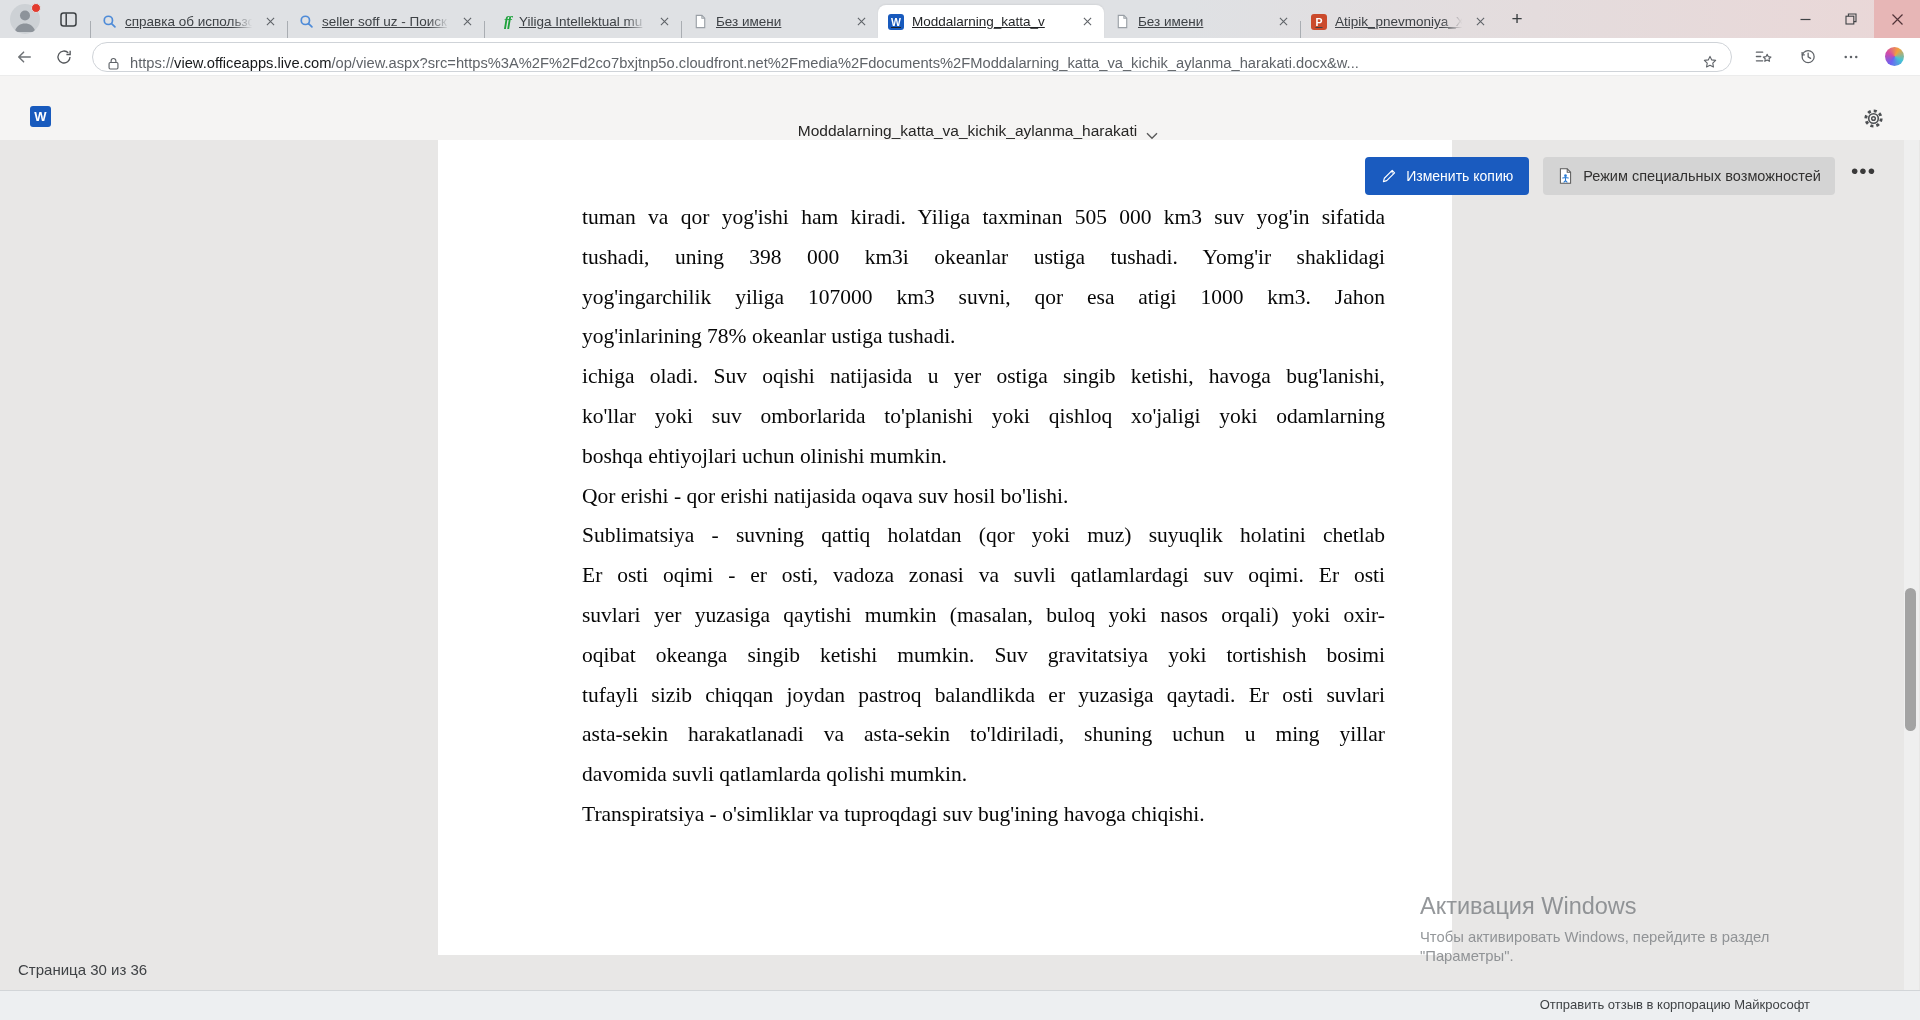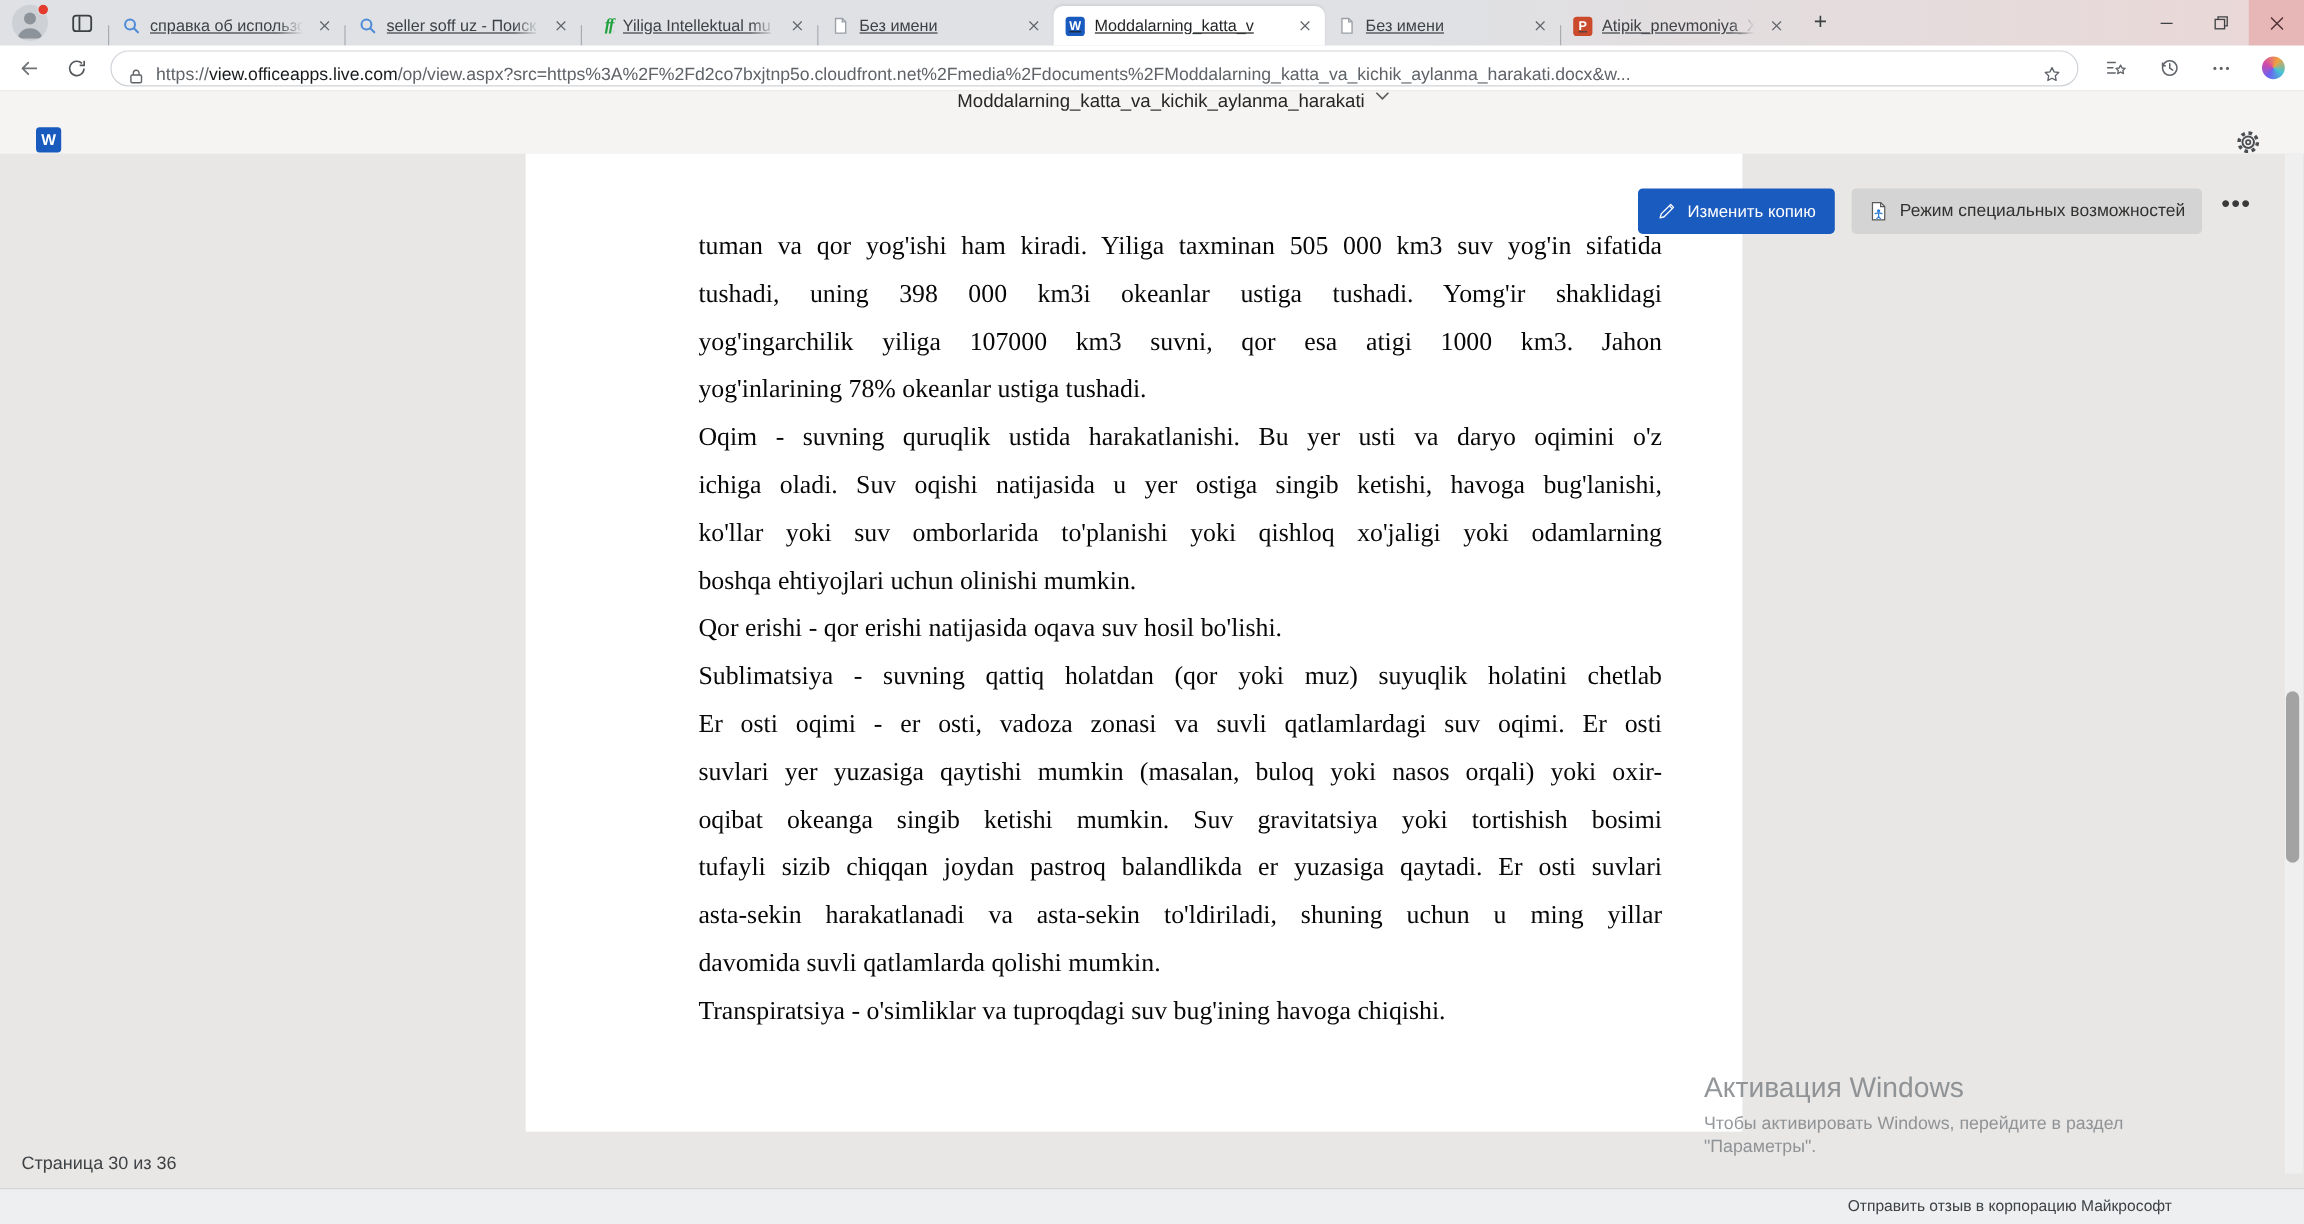--- a/index.html
+++ b/index.html
@@ -53,40 +53,40 @@
     display:flex; align-items:flex-end; padding:0 12px 0 13px; background:#fff; min-width:0;
   }
   .urltext { flex:1 1 auto; font-size:14.7px; white-space:nowrap; overflow:hidden; margin-left:9px; color:#5f6368; }
   .urltext .domain { color:#17191b; }
   .navicons { display:flex; align-items:center; gap:25px; padding:0 16px 0 22px; flex:0 0 auto; }
   .copilot { width:19px; height:19px; border-radius:50%; background:conic-gradient(from 210deg,#6b62f2,#d44ba6,#f2a23c,#45c4d4,#6b62f2); }
 
   
   .appheader { position:absolute; top:76px; left:0; width:1920px; height:64px; background:#f5f4f3; }
   .word-logo { position:absolute; left:30px; top:30px; }
-  .doc-title-wrap { position:absolute; left:0; top:0; width:100%; height:64px; display:flex; align-items:flex-start; justify-content:center; gap:9px;padding-left:36px; }
+  .doc-title-wrap { position:absolute; left:0; top:0; width:100%; height:64px; display:flex; align-items:flex-end; justify-content:center; gap:9px;padding-left:36px; }
   .doc-title { font-size:15.5px; color:#272625; }
   .gearbtn { position:absolute; right:33px; top:28px; width:28px; height:28px; display:flex; align-items:center; justify-content:center; }
 
   
   .cmdbar { position:absolute; top:157px; right:40px; display:flex; align-items:center; gap:14px; z-index:30; }
   .btn-blue {
     height:38px; display:flex; align-items:center; gap:9px; padding:0 16px;
     background:#1a5bbf; color:#fff; font-size:14px; border:none; border-radius:4px; cursor:pointer;
     font-family:"Liberation Sans",sans-serif;
   }
   .btn-gray {
     height:38px; display:flex; align-items:center; gap:9px; padding:0 14px;
     background:#d4d4d4; color:#323130; font-size:14.5px; border:none; border-radius:4px; cursor:pointer;
     font-family:"Liberation Sans",sans-serif;
   }
   .morebtn { font-size:21px; color:#3a3a3a; letter-spacing:1px; line-height:10px; padding:0 4px 10px 2px; }
 
   
-  .docarea { position:absolute; top:128px; left:0; width:1920px; height:850px; background:#e8e7e6; }
+  .docarea { position:absolute; top:140px; left:0; width:1920px; height:850px; background:#e8e7e6; }
   .page { position:absolute; left:438px; top:0; width:1014px; height:815px; background:#ffffff; }
   .textblock {
     position:absolute; left:144px; top:58px; width:803px;
     font-family:"Liberation Serif", serif; font-size:21.5px; line-height:39.8px; color:#070707;
   }
   .line.just { text-align:justify; text-align-last:justify; }
   .line.endline { text-align:left; }
 
   
   .vscroll-track { position:absolute; right:1px; top:0; width:15px; height:850px; background:#efefef; }
@@ -325,21 +325,20 @@
   <div class="morebtn">•••</div>
 </div>
 
 <div class="docarea">
   <div class="page">
     <div class="textblock">
         <div class="line just">tuman va qor yog'ishi ham kiradi. Yiliga taxminan 505 000 km3 suv yog'in sifatida</div>
         <div class="line just">tushadi, uning 398 000 km3i okeanlar ustiga tushadi. Yomg'ir shaklidagi</div>
         <div class="line just">yog'ingarchilik yiliga 107000 km3 suvni, qor esa atigi 1000 km3. Jahon</div>
         <div class="line endline">yog'inlarining 78% okeanlar ustiga tushadi.</div>
-        <div class="line just">Oqim - suvning quruqlik ustida harakatlanishi. Bu yer usti va daryo oqimini o'z</div>
         <div class="line just">ichiga oladi. Suv oqishi natijasida u yer ostiga singib ketishi, havoga bug'lanishi,</div>
         <div class="line just">ko'llar yoki suv omborlarida to'planishi yoki qishloq xo'jaligi yoki odamlarning</div>
         <div class="line endline">boshqa ehtiyojlari uchun olinishi mumkin.</div>
         <div class="line endline">Qor erishi - qor erishi natijasida oqava suv hosil bo'lishi.</div>
         <div class="line just">Sublimatsiya - suvning qattiq holatdan (qor yoki muz) suyuqlik holatini chetlab</div>
         <div class="line just">Er osti oqimi - er osti, vadoza zonasi va suvli qatlamlardagi suv oqimi. Er osti</div>
         <div class="line just">suvlari yer yuzasiga qaytishi mumkin (masalan, buloq yoki nasos orqali) yoki oxir-</div>
         <div class="line just">oqibat okeanga singib ketishi mumkin. Suv gravitatsiya yoki tortishish bosimi</div>
         <div class="line just">tufayli sizib chiqqan joydan pastroq balandlikda er yuzasiga qaytadi. Er osti suvlari</div>
         <div class="line just">asta-sekin harakatlanadi va asta-sekin to'ldiriladi, shuning uchun u ming yillar</div>

